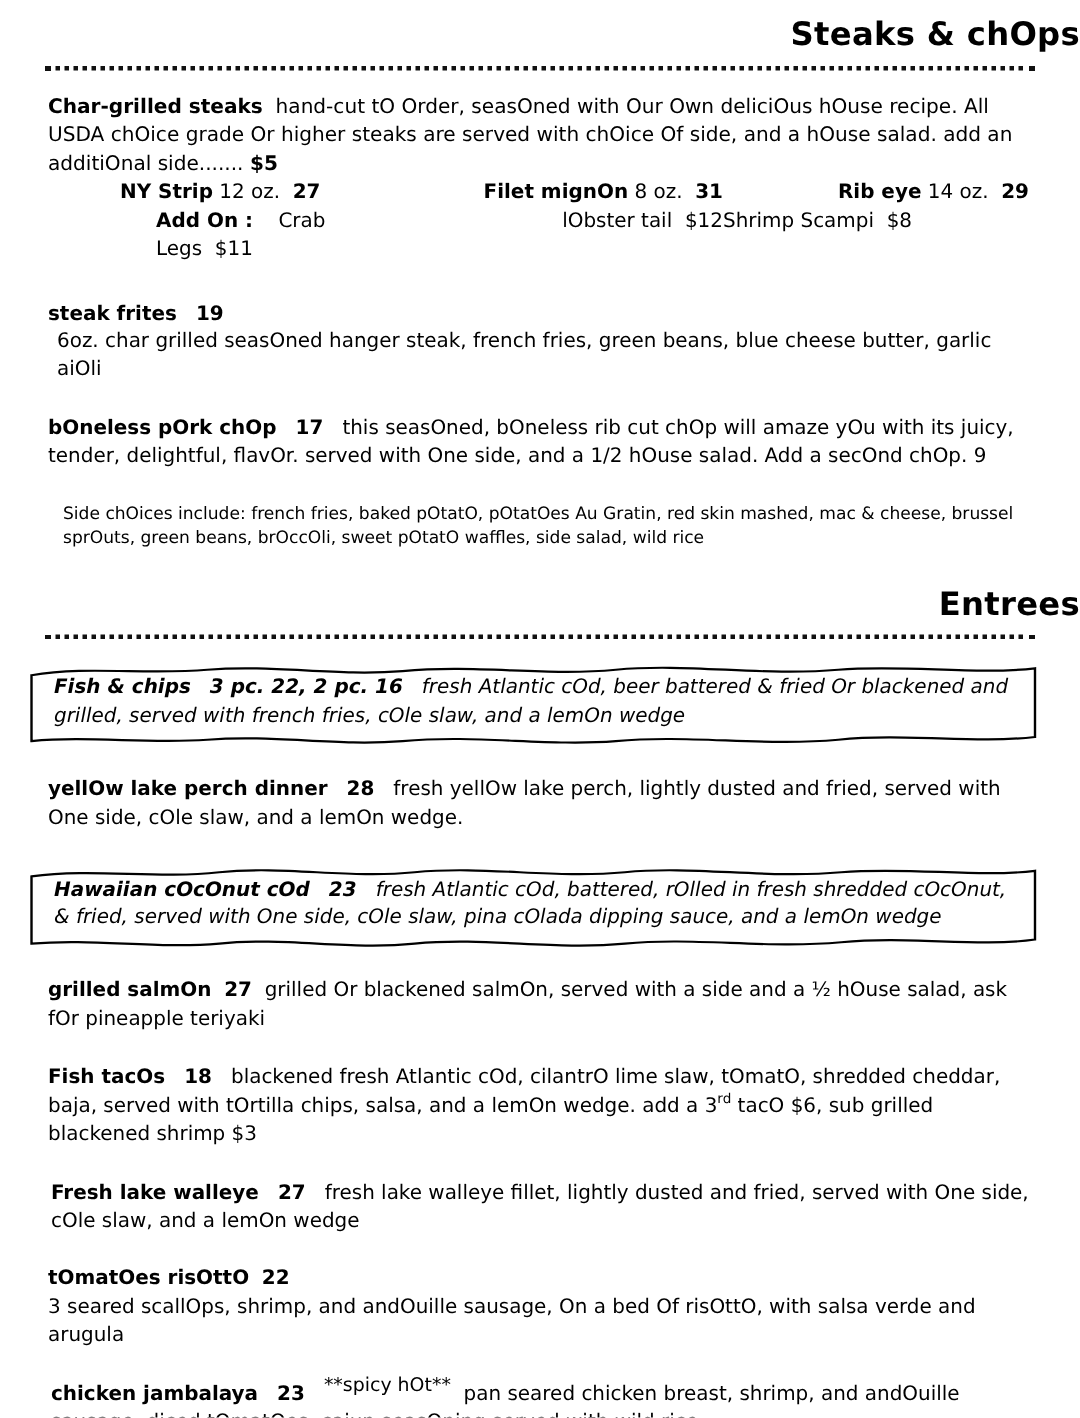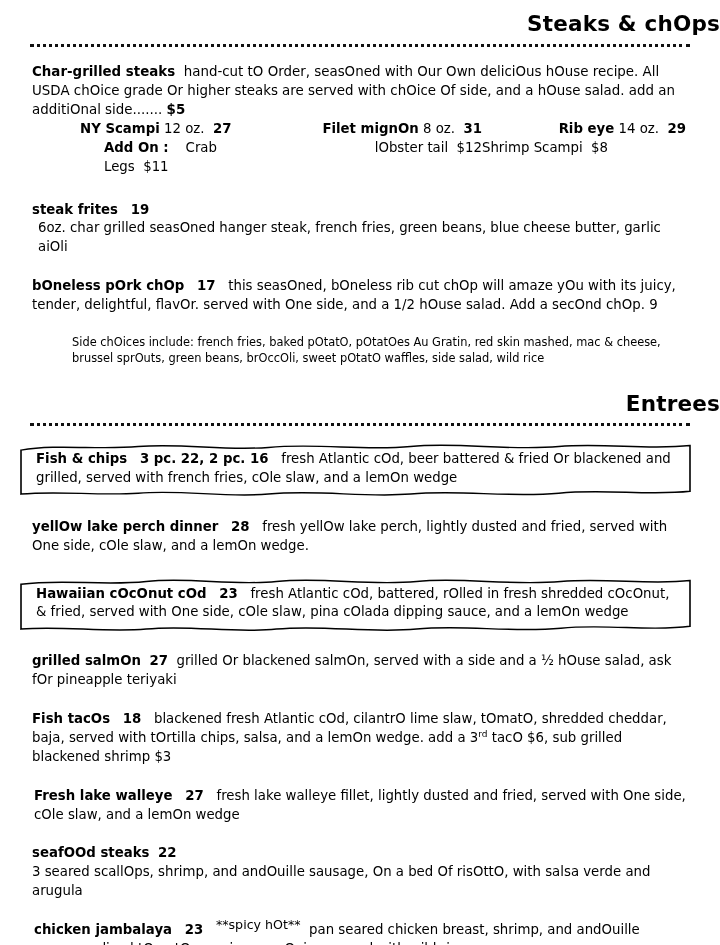--- a/index.html
+++ b/index.html
@@ -56,21 +56,20 @@
   .name {
     font-weight: bold;
   }
   .price {
     font-weight: bold;
   }
   .small-note {
     font-size: 11.4px;
     line-height: 1.38;
     padding: 0 34px 0 42px;
-    margin-left: 30px;
   }
   .sp-2 { height: 15px; }
   .sp-3 { height: 20px; }
   .sp-4 { height: 24px; }
 
   
   .price-row {
     display: flex;
     font-size: 13.3px;
     line-height: 1.45;
@@ -82,20 +81,21 @@
 
   .addon-row .c1 { padding-left: 72px; }
   .addon-row .c2 { padding-left: 26px; }
   .addon-row .c3 { text-align: left; padding-right: 38px; }
 
   
   .wavy-box {
     position: relative;
     margin: 0 27px 0 18px;
     padding: 9px 14px 10px 18px;
+    font-style: italic;
   }
   .wavy-box .wavy-svg {
     position: absolute;
     inset: 0;
     width: 100%;
     height: 100%;
     pointer-events: none;
   }
   .wavy-box .wavy-content {
     position: relative;
@@ -124,21 +124,21 @@
   <div class="sp-2"></div>
 
   <div class="block lead">
     <span class="name">Char-grilled steaks</span>&nbsp;
     <span>hand-cut tO Order, seasOned with Our Own deliciOus hOuse recipe.  All USDA chOice grade Or higher steaks are served with chOice Of side, and a hOuse salad.  add an additiOnal side.......</span>
     <span class="price">$5</span>
   </div>
 
   <div class="price-row">
     <div class="c1">
-      <span class="name">NY Scampi</span>
+      <span class="name">NY Strip</span>
       <span>12 oz.</span>&nbsp;
       <span class="price">27</span>
     </div>
     <div class="c2">
       <span class="name">Filet mignOn</span>
       <span>8 oz.</span>&nbsp;
       <span class="price">31</span>
     </div>
     <div class="c3">
       <span class="name">Rib eye</span>
@@ -247,21 +247,21 @@
   <div class="block" style="padding-left:34px">
     <span class="name">Fresh lake walleye</span>&nbsp;&nbsp;
     <span class="price">27</span>&nbsp;&nbsp;
     <span>fresh lake walleye fillet, lightly dusted and fried, served with One side, cOle slaw, and a lemOn wedge</span>
   </div>
 
   <div class="sp-3"></div>
 
   <div class="block">
     <div>
-      <span class="name">seafOOd steaks</span>&nbsp;
+      <span class="name">tOmatOes risOttO</span>&nbsp;
       <span class="price">22</span>
     </div>
     <div>3 seared scallOps, shrimp, and andOuille sausage, On a bed Of risOttO, with salsa verde and arugula</div>
   </div>
 
   <div class="sp-3"></div>
 
   <div class="block" style="padding-left:34px">
     <span class="name">chicken jambalaya</span>&nbsp;&nbsp;
     <span class="price">23</span>&nbsp;&nbsp;

